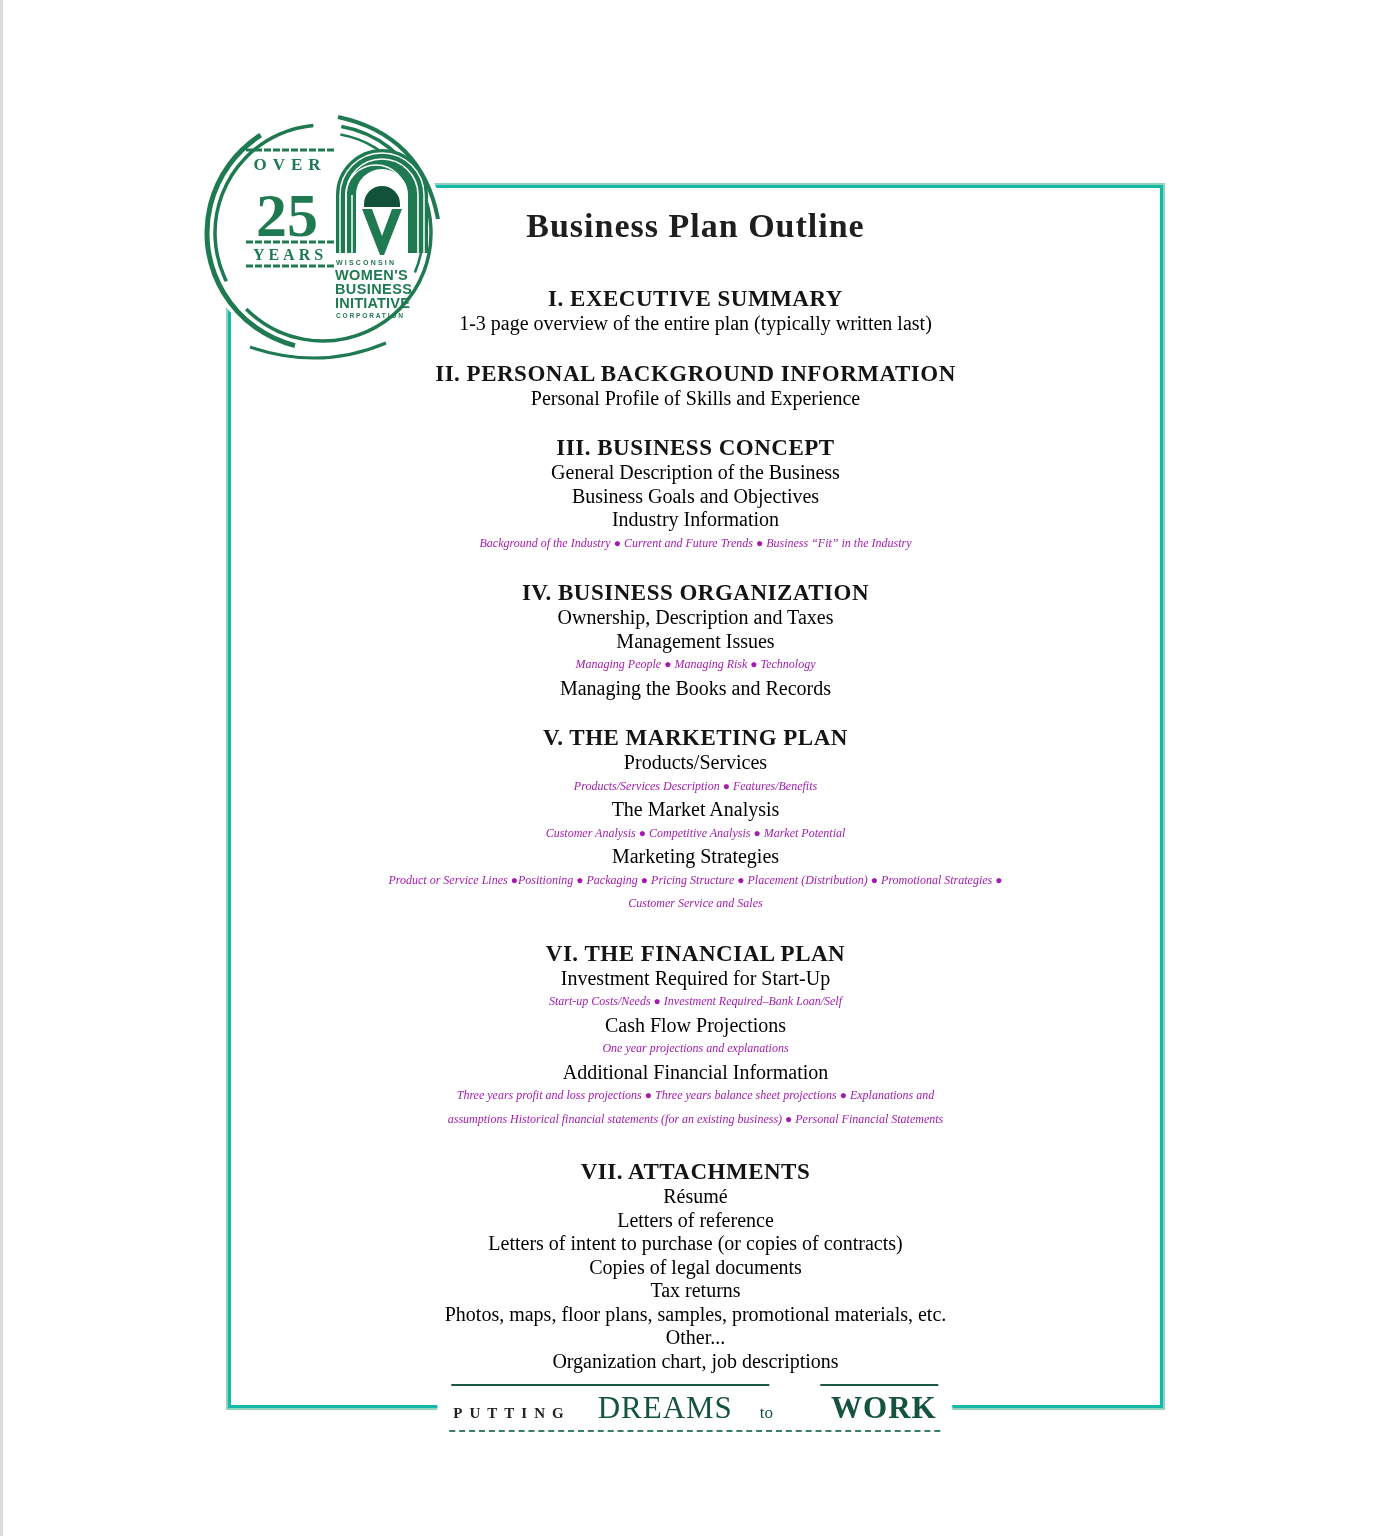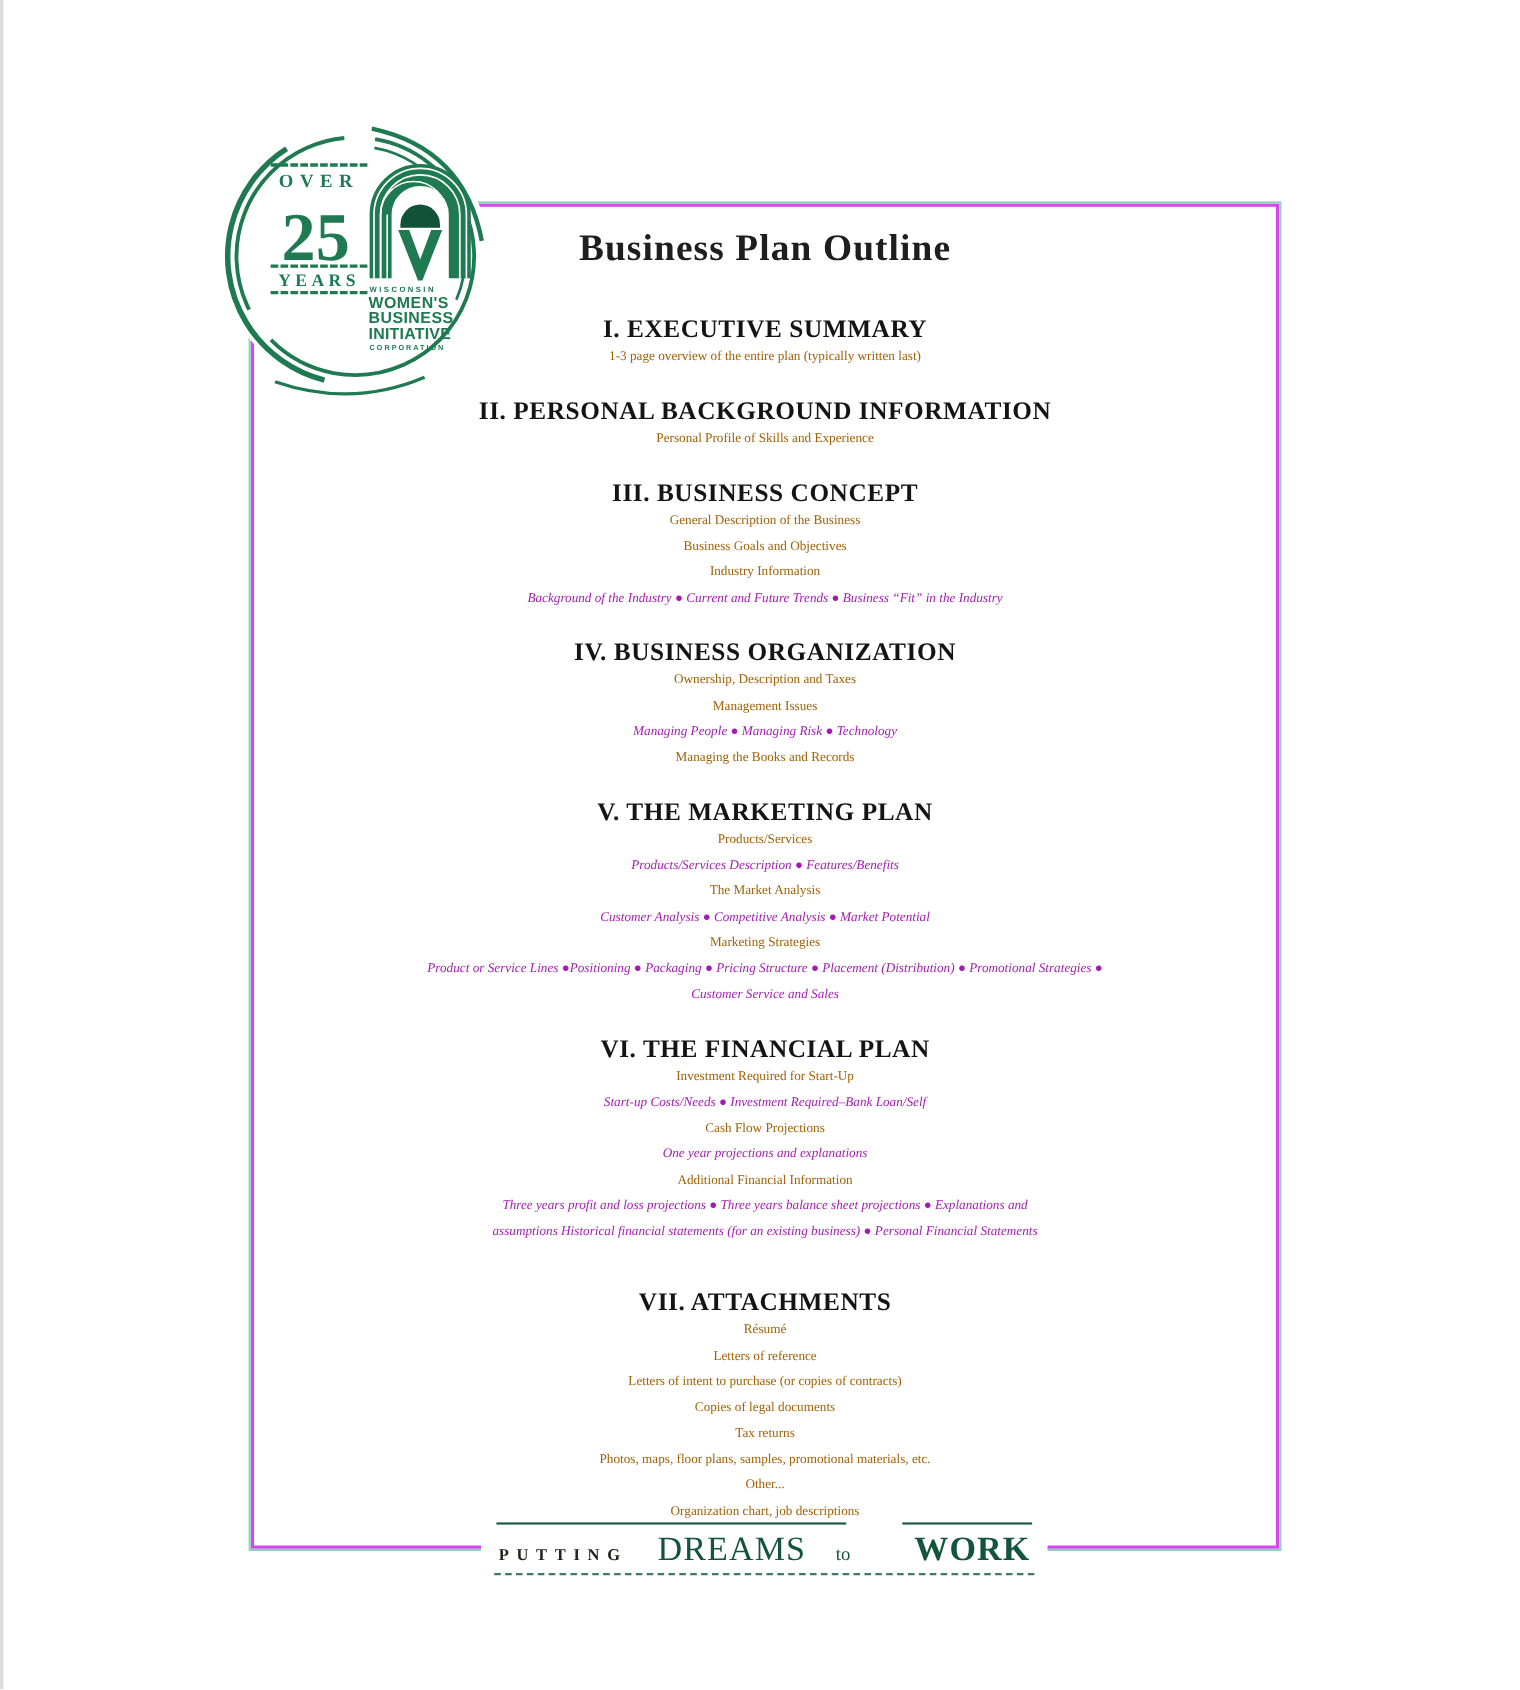--- a/index.html
+++ b/index.html
@@ -4,35 +4,35 @@
 <style>
   html,body{margin:0;padding:0;background:#fff;}
   .page{
     position:relative;width:1382px;height:1536px;background:#ffffff;overflow:hidden;
     font-family:"Liberation Serif", serif;
   }
   .page::before{content:"";position:absolute;left:0;top:0;width:3px;height:100%;background:#dcdcdc;}
   
   .frame{
     position:absolute;left:228px;top:185px;width:929px;height:1217px;
-    border:3px solid #d946ef;outline:2px solid #8fd3bd;outline-offset:0px;
+    border:3px solid #14b8a6;outline:2px solid #8fd3bd;outline-offset:0px;
     background:#ffffff;
   }
   .content{position:absolute;left:0;top:0;width:100%;text-align:center;}
   .doc-title{
     margin-top:16px;font-weight:700;font-size:34px;line-height:44px;
     letter-spacing:1px;color:#1e1e1e;
   }
   .section{margin-top:25px;}
   .section.first{margin-top:38px;}
-  .section.last{margin-top:40px;}
+  .section.last{margin-top:28px;}
   .sec-heading{
     font-weight:700;font-size:23px;line-height:26px;letter-spacing:.5px;color:#141414;
   }
-  .sec-line{font-size:12px;line-height:23.5px;color:#a16207;}
+  .sec-line{font-size:20px;line-height:23.5px;color:#000000;}
   .sec-line.it{font-style:italic;font-size:12px;white-space:nowrap;color:#a21caf;}
   
   .logo{position:absolute;left:190px;top:103px;width:272px;height:272px;z-index:3;}
   
   .tagline{
     position:absolute;left:695px;top:1384px;transform:translateX(-50%);
     background:#ffffff;padding:6px 16px 8px 16px;z-index:3;white-space:nowrap;
   }
   .tagline .row{display:flex;align-items:baseline;gap:27px;position:relative;}
   .tag-putting{font-weight:700;font-size:15px;letter-spacing:7px;color:#20241f;}

